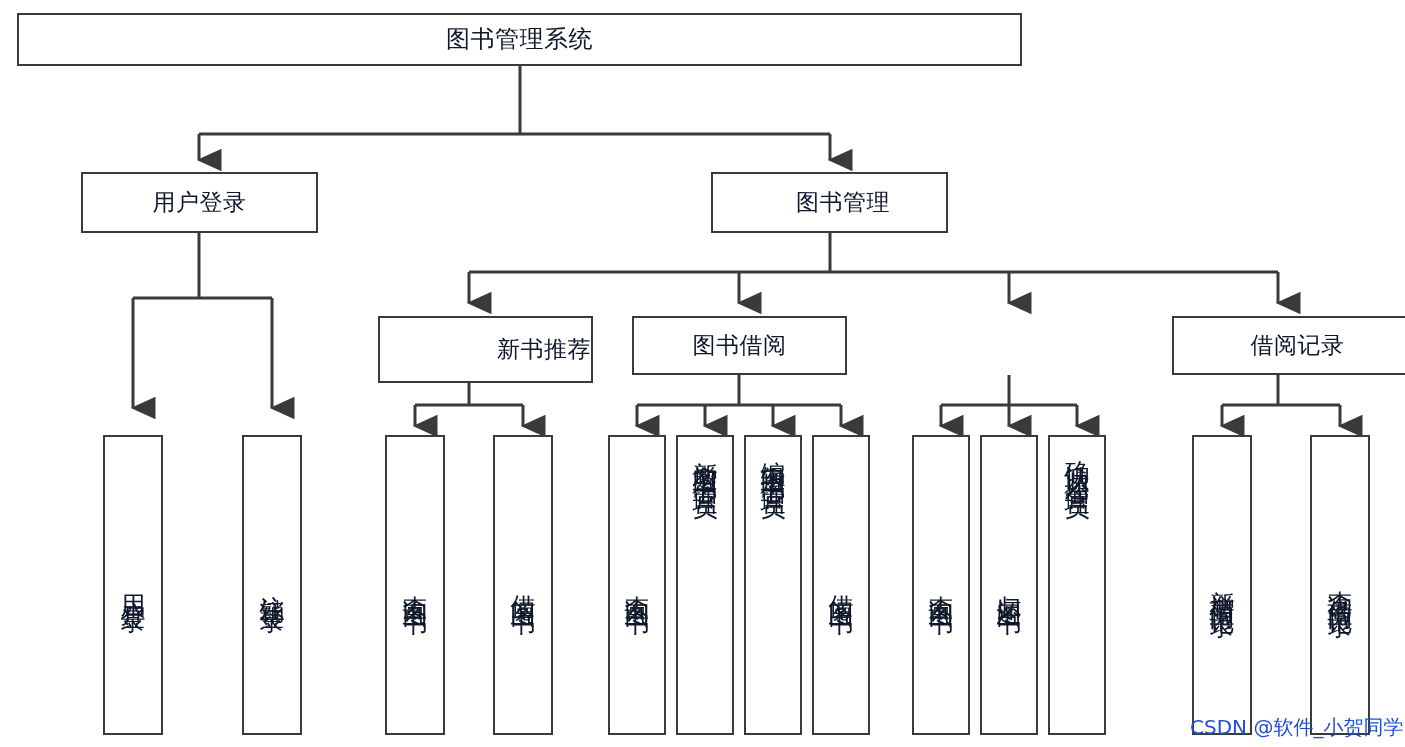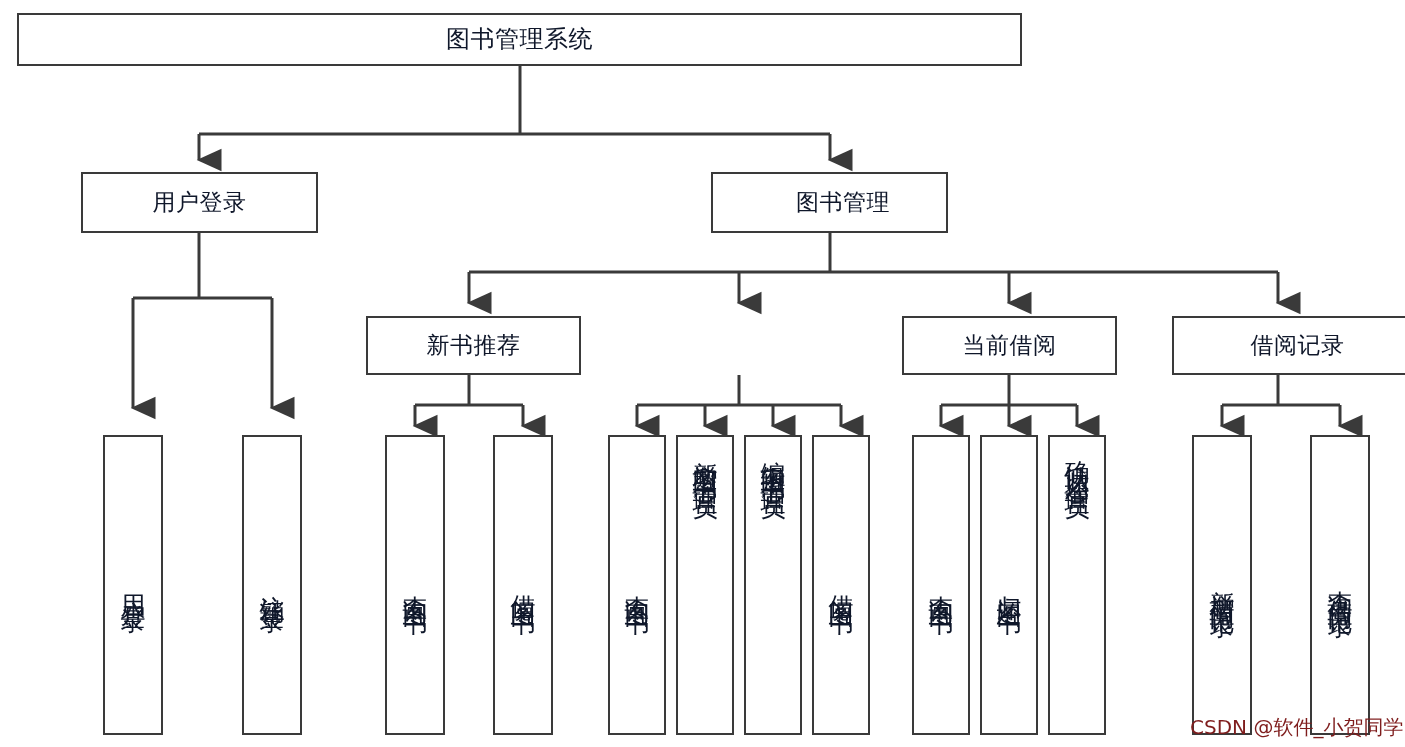--- a/index.html
+++ b/index.html
@@ -61,21 +61,21 @@
     padding-top: 4px;
   }
   .node.vertical.center-text {
     align-items: center;
   }
   .node.vertical.center-text .node-label {
     padding-top: 0;
   }
   .watermark {
     position: absolute;
-    color: #7f1d1d;
+    color: #1d4ed8;
     font-size: 20px;
     white-space: nowrap;
     user-select: none;
   }
 </style>
 </head>
 <body>
 
 <div id="diagram-root">
 
@@ -134,28 +134,28 @@
   </div>
 
   <div class="node horizontal" style="left:81px; top:172px; width:237px; height:61px;">
     <span class="node-label">用户登录</span>
   </div>
 
   <div class="node horizontal" style="left:711px; top:172px; width:237px; height:61px;padding-left:27px;">
     <span class="node-label">图书管理</span>
   </div>
 
-  <div class="node horizontal" style="left:366px; top:316px; width:215px; height:59px;">
+  <div class="node horizontal" style="left:378px; top:316px; width:215px; height:67px;justify-content:flex-end;">
     <span class="node-label">新书推荐</span>
   </div>
 
-
-  <div class="node horizontal" style="left:902px; top:316px; width:215px; height:59px;">
-    <span class="node-label">当前借阅</span>
-  </div>
+  <div class="node horizontal" style="left:632px; top:316px; width:215px; height:59px;">
+    <span class="node-label">图书借阅</span>
+  </div>
+
 
   <div class="node horizontal" style="left:1172px; top:316px; width:251px; height:59px;">
     <span class="node-label">借阅记录</span>
   </div>
 
   <div class="node vertical center-text" style="left:103px; top:435px; width:60px; height:300px;">
     <span class="node-label">用户登录</span>
   </div>
 
   <div class="node vertical center-text" style="left:242px; top:435px; width:60px; height:300px;">

